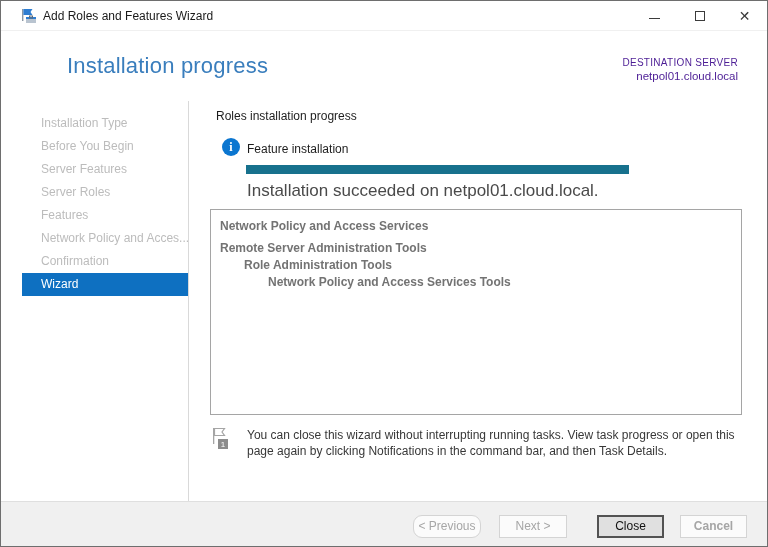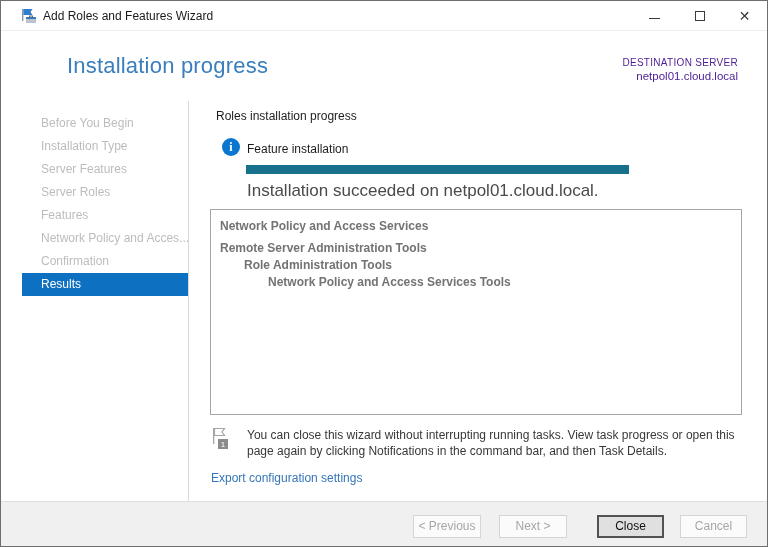--- a/index.html
+++ b/index.html
@@ -110,28 +110,28 @@
   .footer {
     position: absolute; left: 0; top: 500px; width: 766px; height: 45px;
     background: #f0f0f0; border-top: 1px solid #dfdfdf;
   }
   .footer-btn {
     position: absolute; top: 13px; height: 23px; width: 68px;
     font-family: "Liberation Sans", sans-serif; font-size: 12px;
     background: #fbfbfb; border: 1px solid #d4d4d4; color: #a6a6a6;
     text-align: center; line-height: 21px; cursor: default;
   }
-  .footer-btn.btn-previous { left: 412px; }
+  .footer-btn.btn-previous { left: 412px; border-radius: 9px; }
   .footer-btn.btn-next { left: 498px; }
   .footer-btn.btn-close-wizard {
     left: 596px; width: 67px;
     background: #e0e0e0; border: 2px solid #525252; color: #111111; line-height: 19px;
     cursor: pointer;
   }
-  .footer-btn.btn-cancel { left: 679px; width: 67px; }
+  .footer-btn.btn-cancel { left: 679px; width: 67px; font-weight: bold; }
 </style>
 </head>
 <body>
 
 <div class="window">
 
   <div class="titlebar">
     <svg class="titlebar-icon" viewBox="0 0 16 16">
       <rect x="1" y="1" width="1.4" height="12" fill="#8a97a5"></rect>
       <path d="M2.4 1 L11.5 1 L9.5 4 L11.5 7 L2.4 7 Z" fill="#2e7dd1"></path>
@@ -151,28 +151,28 @@
       </div>
   </div>
 
   <div class="page-title">Installation progress</div>
   <div class="destination">
     <div class="dest-label">DESTINATION SERVER</div>
     <div class="dest-server">netpol01.cloud.local</div>
   </div>
 
   <div class="sidebar">
+    <div class="nav-item">Installation Type</div>
     <div class="nav-item">Before You Begin</div>
-    <div class="nav-item">Installation Type</div>
     <div class="nav-item">Server Features</div>
     <div class="nav-item">Server Roles</div>
     <div class="nav-item">Features</div>
     <div class="nav-item">Network Policy and Acces...</div>
     <div class="nav-item">Confirmation</div>
-    <div class="nav-item selected">Results</div>
+    <div class="nav-item selected">Wizard</div>
   </div>
   <div class="divider-v"></div>
 
   <div class="content">
     <div class="section-label">Roles installation progress</div>
 
     <div class="info-icon">i</div>
     <div class="feature-title">Feature installation</div>
 
     <div class="progress-track">
@@ -189,21 +189,20 @@
 
     <div class="note-flag">
       <svg width="22" height="26" viewBox="0 0 22 26">
         <rect x="1" y="1" width="1.3" height="16" fill="#a5a5a5"></rect>
         <path d="M2.5 1.5 L12.5 1.5 L10 5 L12.5 8.5 L2.5 8.5 Z" fill="none" stroke="#a5a5a5" stroke-width="1.2"></path>
       </svg>
       <span class="note-badge">1</span>
     </div>
     <div class="note-text">You can close this wizard without interrupting running tasks. View task progress or open this page again by clicking Notifications in the command bar, and then Task Details.</div>
 
-    <a class="export-link">Export configuration settings</a>
   </div>
 
   <div class="footer">
     <button class="footer-btn btn-previous" disabled="">&lt; Previous</button>
     <button class="footer-btn btn-next" disabled="">Next &gt;</button>
     <button class="footer-btn btn-close-wizard">Close</button>
     <button class="footer-btn btn-cancel" disabled="">Cancel</button>
   </div>
 
 </div>

